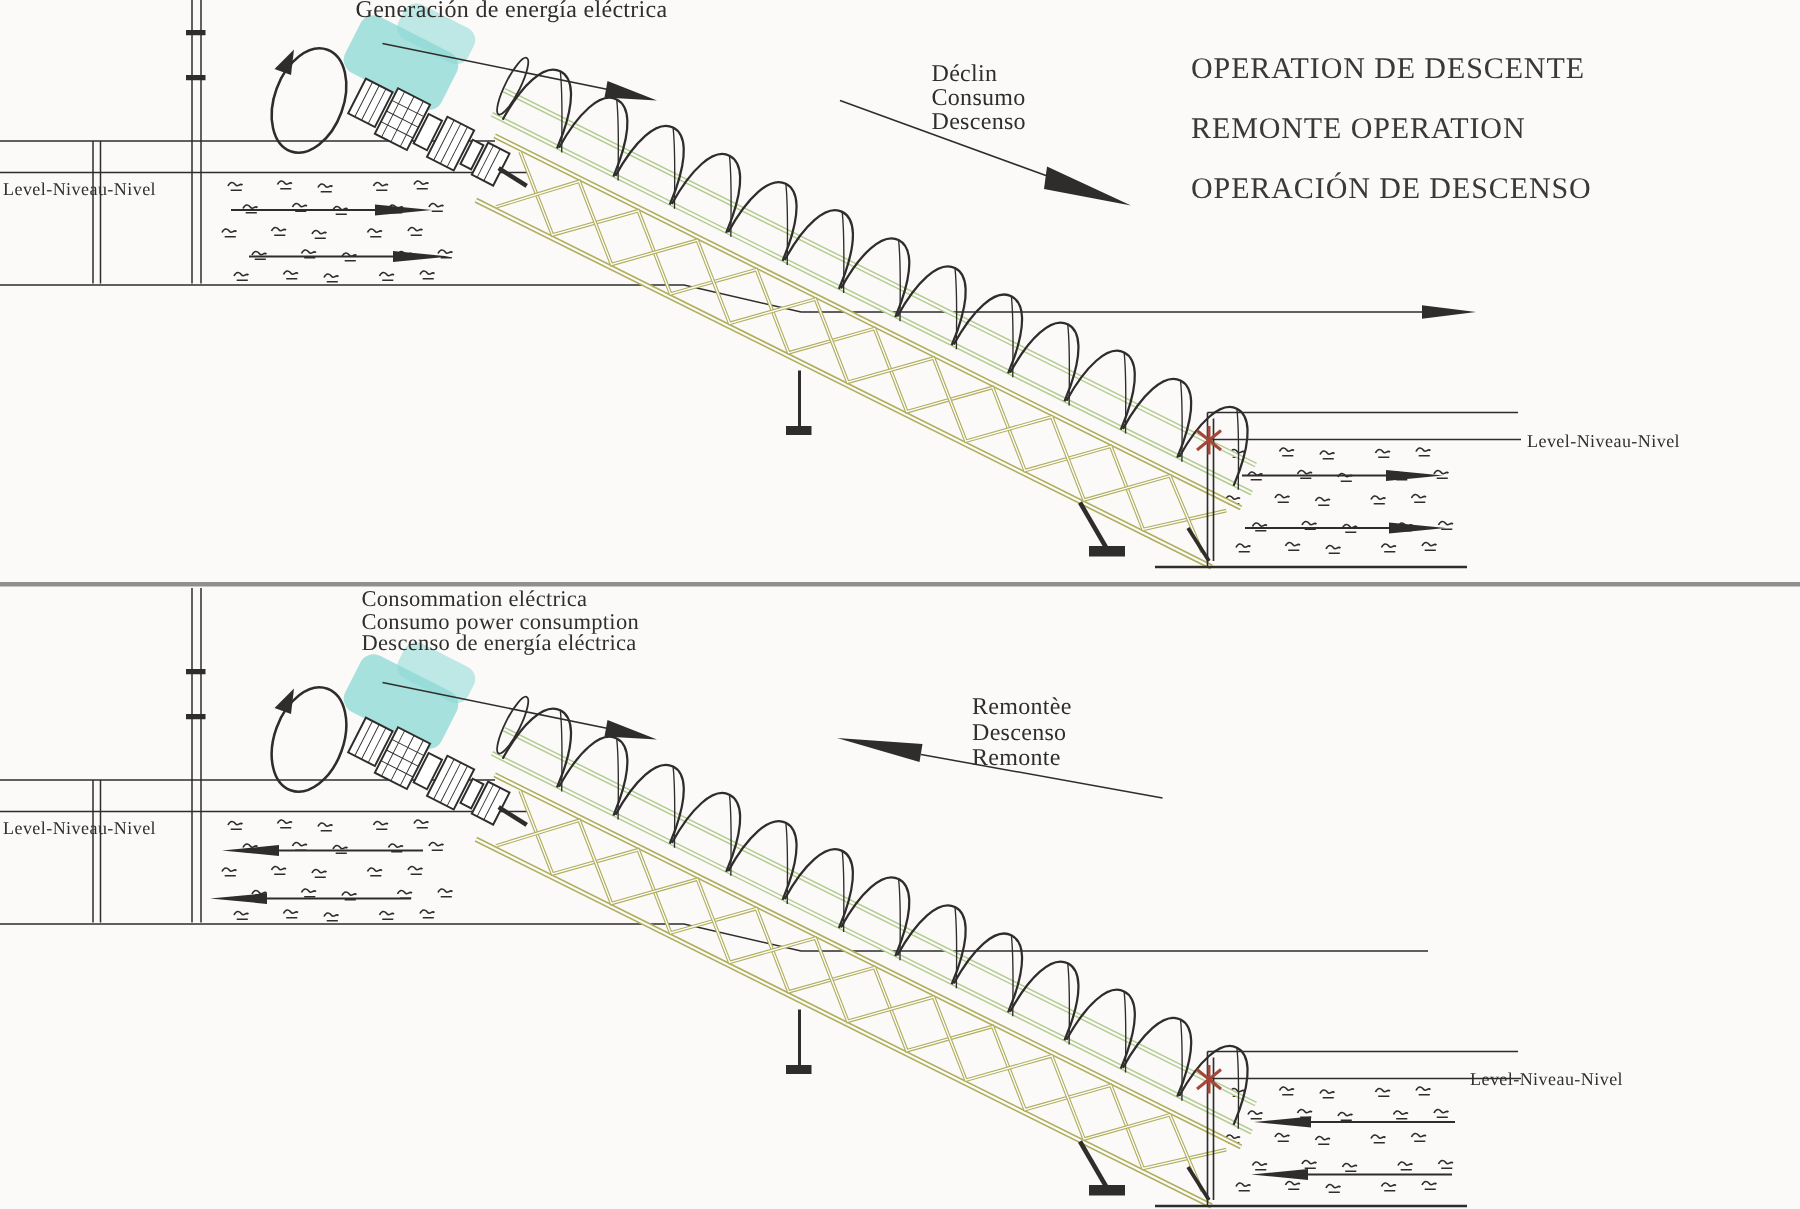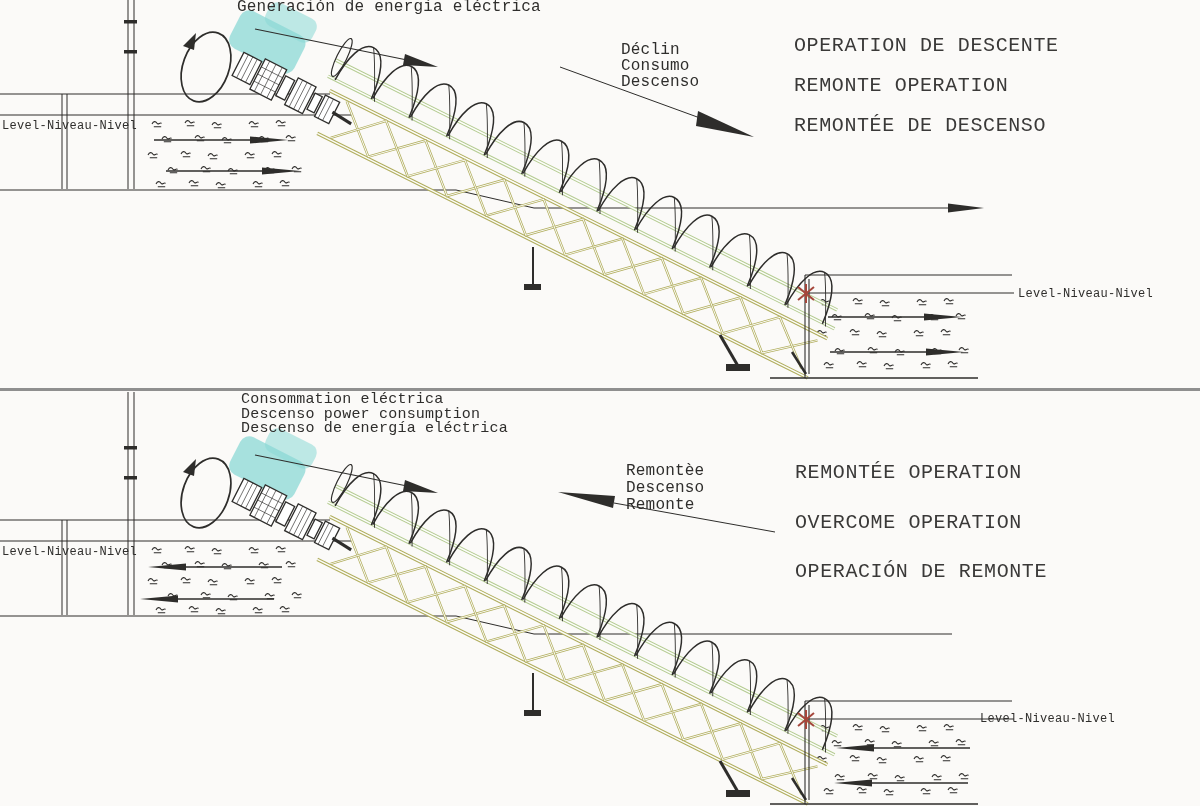--- a/index.html
+++ b/index.html
@@ -1,17 +1,17 @@
 <!DOCTYPE html>
 <html style="--bg: #fbfaf8; --line: #2e2d2b; --text: #2f2e2c; --title: #3a3938; --divider: #8f8f8f; --trough: #b5cc92; --truss: #b1ae5e; --cyan: #8bd8d6; --bearing: #a5463b;"><head>
 <meta charset="utf-8">
 <style>
   *{margin:0;padding:0;box-sizing:border-box}
   html,body{width:1200px;height:806px;overflow:hidden;background:var(--bg,#fbfaf8)}
-  .page{position:relative;width:1084px;height:806px;font-family:Liberation Mono, monospace;color:var(--text,#2f2e2c)}
+  .page{position:relative;width:1084px;height:806px;font-family:Liberation Serif, serif;color:var(--text,#2f2e2c)}
   svg.draw{position:absolute;left:0;display:block}
   svg line,svg path,svg polyline,svg ellipse{fill:none}
   .ink{stroke:var(--line,#2e2d2b)}
   .fill-ink{fill:var(--line,#2e2d2b);stroke:none}
   .green{stroke:var(--trough,#b5cc92)}
   .olive{stroke:var(--truss,#b1ae5e)}
   .red{stroke:var(--bearing,#a5463b)}
   .wcore{stroke:#fdfdfb}
   .lbl{position:absolute;font-size:12px;white-space:nowrap;letter-spacing:.3px}
   .lines{font-size:16px;line-height:16px;letter-spacing:.2px}
@@ -202,40 +202,35 @@
 
   <div class="lbl lines" style="left:621px;top:42px">
     <div>Déclin</div>
     <div>Consumo</div>
     <div>Descenso</div>
   </div>
 
   <div class="title" style="left:794px;top:26px;line-height:40px">
     <div>OPERATION DE DESCENTE</div>
     <div>REMONTE OPERATION</div>
-    <div>REMONTÉE DE DESCENSO</div>
+    <div>OPERACIÓN DE DESCENSO</div>
   </div>
 
   <div class="lbl" style="left:2px;top:119px">Level-Niveau-Nivel</div>
   <div class="lbl" style="left:1018px;top:287px">Level-Niveau-Nivel</div>
 
   <div class="lbl lines sm" style="left:241px;top:393px">
     <div>Consommation eléctrica</div>
-    <div>Descenso power consumption</div>
+    <div>Consumo power consumption</div>
     <div>Descenso de energía eléctrica</div>
   </div>
 
-  <div class="lbl lines" style="left:626px;top:463px;line-height:17px">
+  <div class="lbl lines" style="left:648px;top:463px;line-height:17px">
     <div>Remontèe</div>
     <div>Descenso</div>
     <div>Remonte</div>
   </div>
 
-  <div class="title" style="left:795px;top:448px;line-height:49.5px">
-    <div>REMONTÉE OPERATION</div>
-    <div>OVERCOME OPERATION</div>
-    <div>OPERACIÓN DE REMONTE</div>
-  </div>
 
   <div class="lbl" style="left:2px;top:545px">Level-Niveau-Nivel</div>
   <div class="lbl" style="left:980px;top:712px">Level-Niveau-Nivel</div>
 
 </div>
 
 </body></html>

